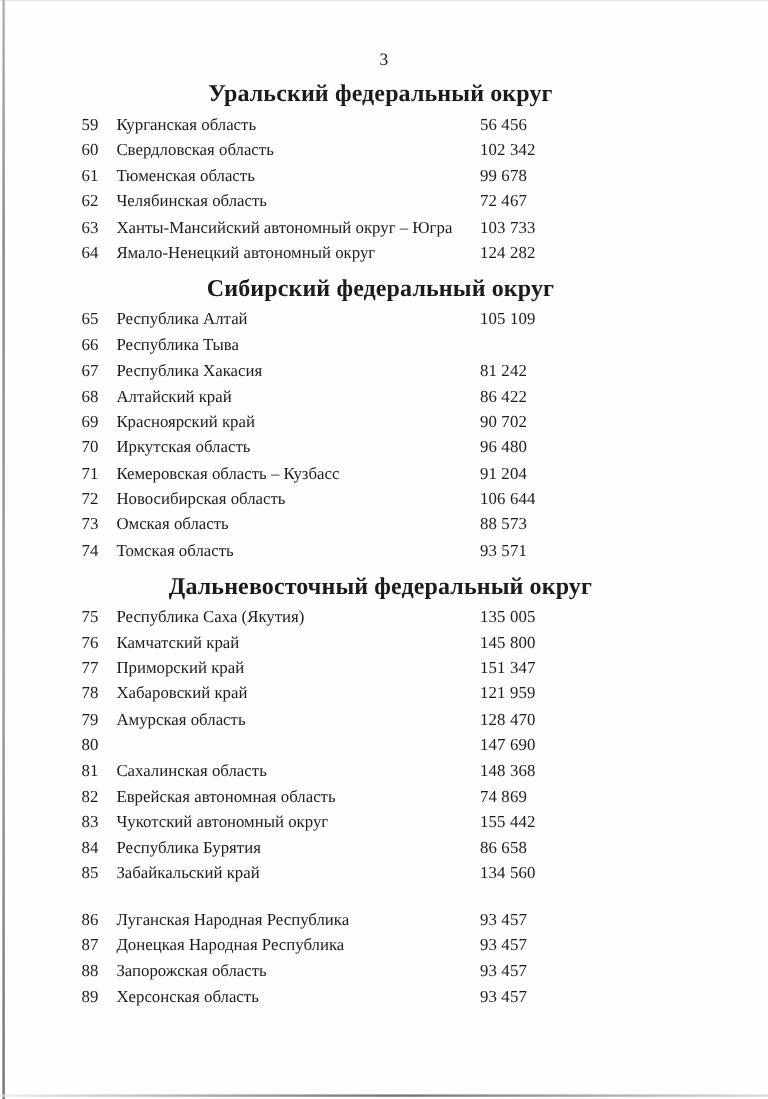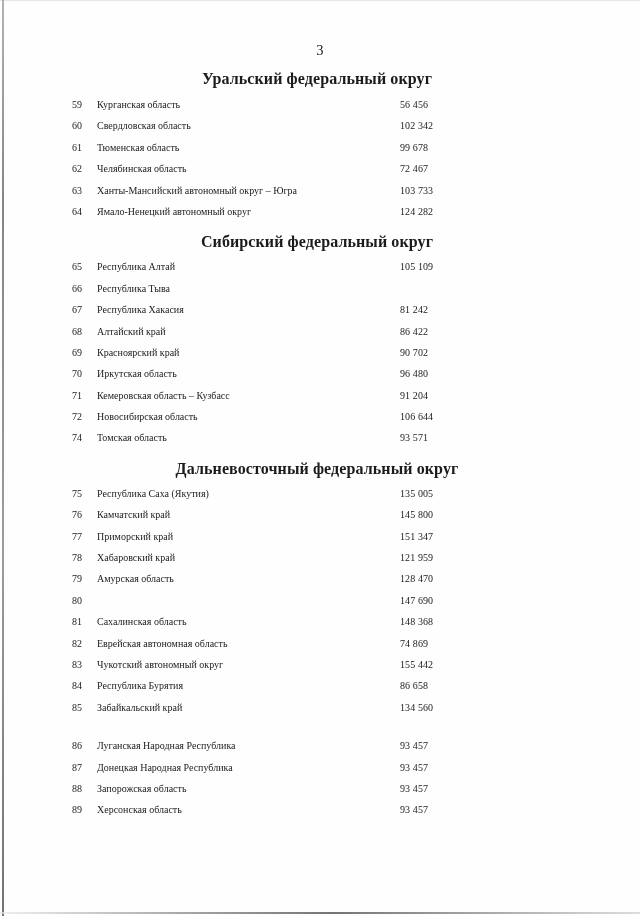--- a/index.html
+++ b/index.html
@@ -52,37 +52,37 @@
   .content {
     position: absolute;
     top: 68px;
     left: 0;
     width: 640px;
   }
 
   .section-heading {
     text-align: center;
     font-weight: bold;
-    font-size: 16px;
+    font-size: 20px;
     letter-spacing: .1px;
     padding-right: 6px;
     margin: 0;
     height: 21px;
     line-height: 21px;
   }
   .section-heading.first { margin-bottom: 5px; }
   .section-heading.subsequent { margin-top: 9px; margin-bottom: 4px; }
 
   .rows { display: block; }
 
   .row {
     position: relative;
     height: 21.4px;
     line-height: 21.4px;
-    font-size: 10px;
+    font-size: 14px;
     white-space: nowrap;
   }
   .row .idx {
     position: absolute;
     left: 60px;
     width: 22px;
     text-align: right;
   }
   .row .name {
     position: absolute;
@@ -181,20 +181,25 @@
             <span class="idx">71</span>
             <span class="name">Кемеровская область – Кузбасс</span>
             <span class="value">91 204</span>
           </div>
           <div class="row">
             <span class="idx">72</span>
             <span class="name">Новосибирская область</span>
             <span class="value">106 644</span>
           </div>
           <div class="row">
+            <span class="idx">73</span>
+            <span class="name">Омская область</span>
+            <span class="value">88 573</span>
+          </div>
+          <div class="row">
             <span class="idx">74</span>
             <span class="name">Томская область</span>
             <span class="value">93 571</span>
           </div>
         </div>
       </div>
       <div class="section">
         <div class="section-heading subsequent">Дальневосточный федеральный округ</div>
         <div class="rows">
           <div class="row">

